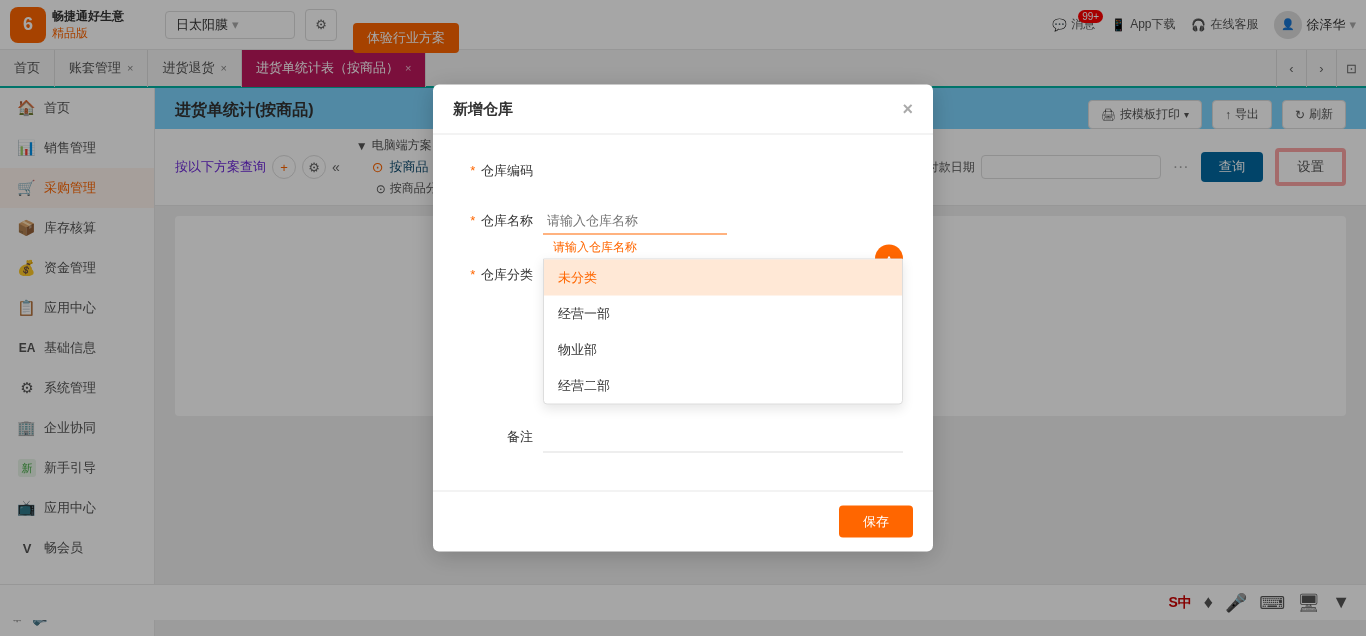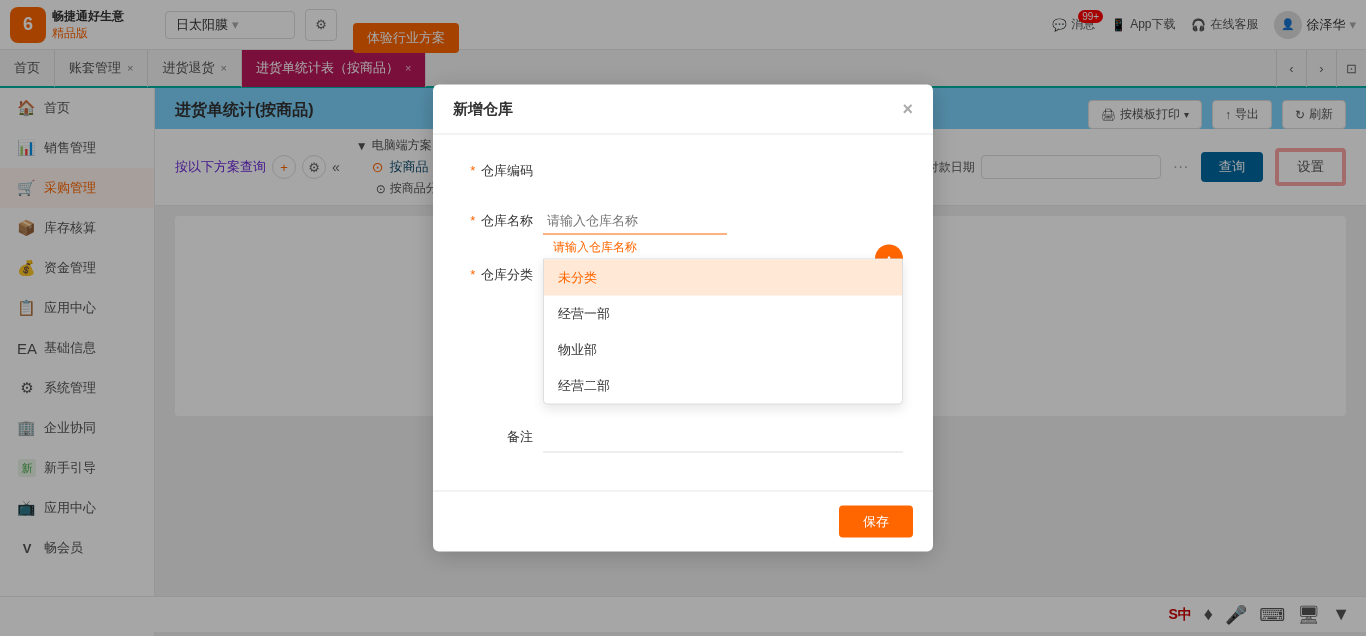--- a/index.html
+++ b/index.html
@@ -212,21 +212,21 @@
     }
     .dialog-footer {
       padding: 14px 20px;
       border-top: 1px solid #e8e8e8;
       display: flex; justify-content: flex-end; gap: 10px;
     }
     .btn-save { background: #f60; color: white; border: none; border-radius: 4px; padding: 7px 24px; cursor: pointer; font-size: 13px; }
 
     
     .bottom-bar {
-      position: fixed; bottom: 4px; left: 0; right: 0; height: 36px;
+      position: fixed; bottom: 16px; left: 0; right: 0; height: 36px;
       background: #fff; border-top: 1px solid #e8e8e8;
       display: flex; align-items: center; justify-content: flex-end;
       padding: 0 16px; gap: 12px; z-index: 50;
     }
     .bottom-icon { font-size: 18px; cursor: pointer; color: #555; }
   </style>
 </head>
 <body>
 
 <div class="overlay"></div>
@@ -319,21 +319,21 @@
     </div>
     <div class="sidebar-item">
       <span class="sidebar-icon">💰</span>
       <span>资金管理</span>
     </div>
     <div class="sidebar-item">
       <span class="sidebar-icon">📋</span>
       <span>应用中心</span>
     </div>
     <div class="sidebar-item">
-      <span class="sidebar-icon" style="font-size:15px;font-weight:normal;color:#555;">EA</span>
+      <span class="sidebar-icon" style="font-size:12px;font-weight:bold;color:#555;">EA</span>
       <span>基础信息</span>
     </div>
     <div class="sidebar-item">
       <span class="sidebar-icon">⚙</span>
       <span>系统管理</span>
     </div>
     <div class="sidebar-item">
       <span class="sidebar-icon">🏢</span>
       <span>企业协同</span>
     </div>

